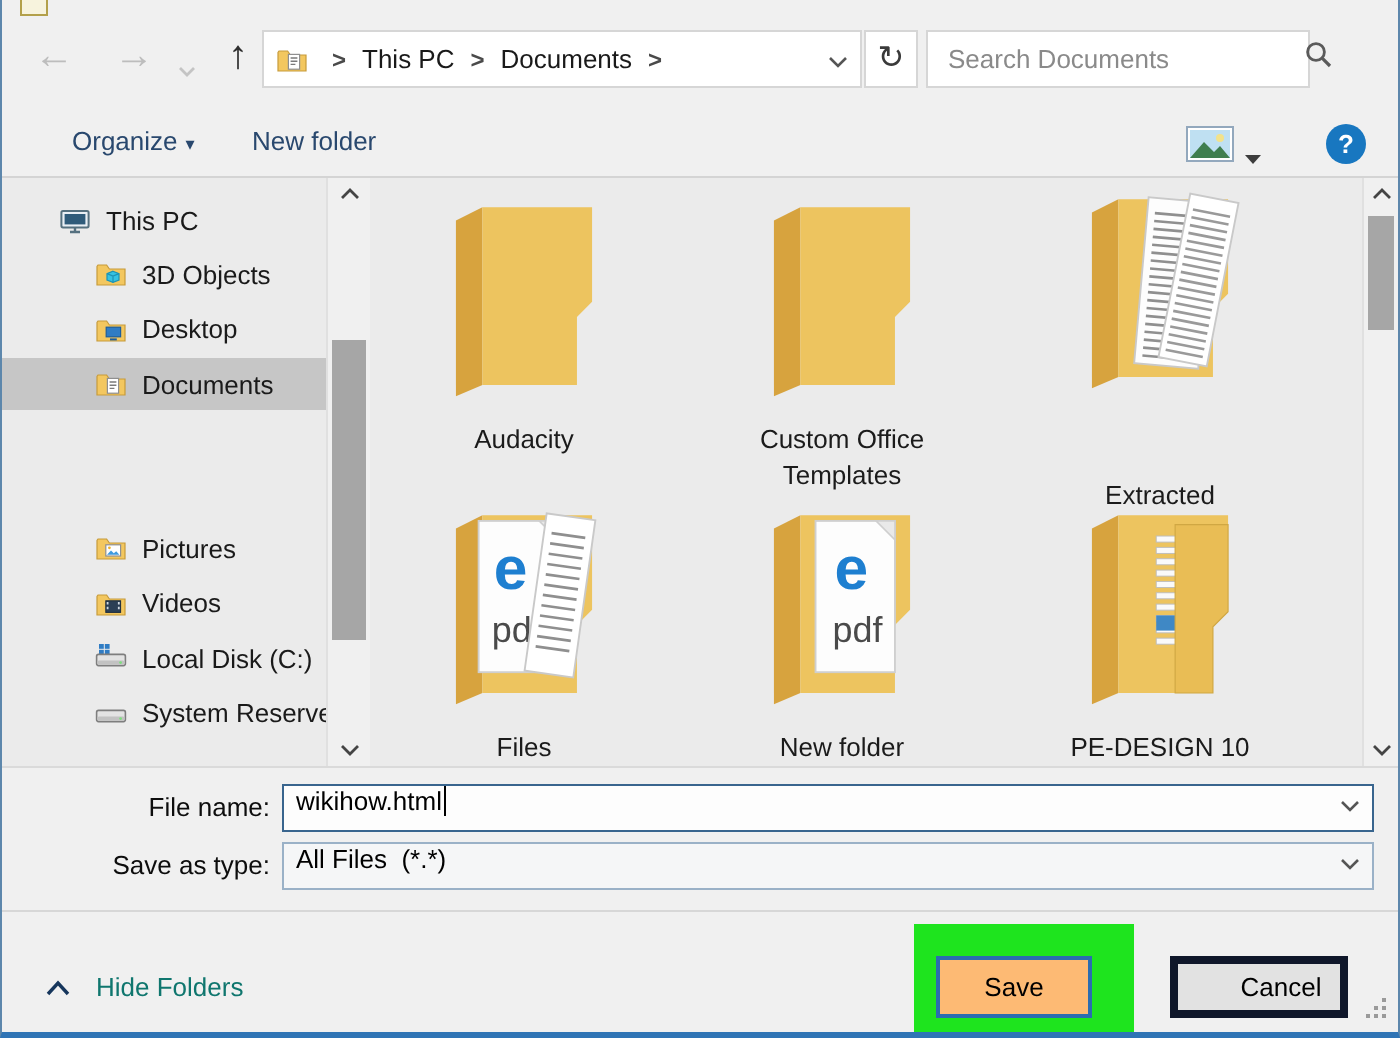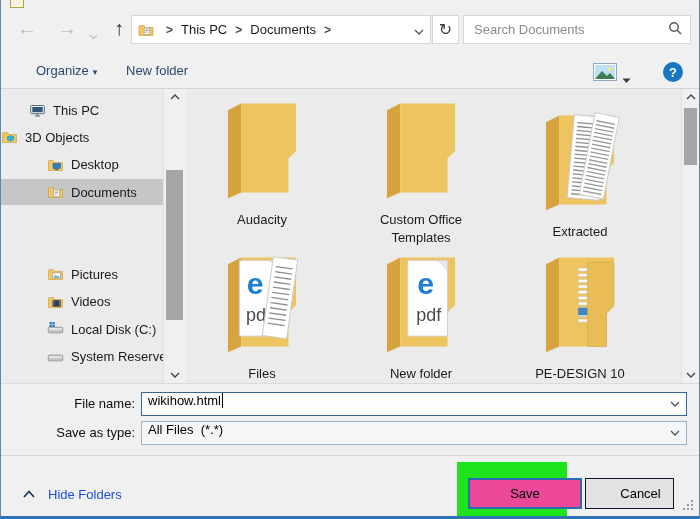--- a/index.html
+++ b/index.html
@@ -10,21 +10,21 @@
   #toolbar1{position:absolute;left:0;top:0;width:100%;height:57px;background:#f0f0f0;}
   .navbtn{position:absolute;top:14px;font-size:20px;line-height:28px;width:28px;text-align:center;}
   .disabled{color:#bdbdbd;}
   .enabled{color:#2f2f2f;}
   #partial-icon{position:absolute;left:9px;top:0;width:14px;height:8px;border:1px solid #b3a04a;border-top:none;background:#f7f3dd;}
   #breadcrumb-bar{position:absolute;left:130px;top:15px;width:300px;height:29px;background:#fff;border:1px solid #d6d6d6;display:flex;align-items:center;padding:0 6px;}
   .crumb-sep{color:#4a4a4a;font-size:12px;margin:0 8px;font-weight:bold;}
   .crumb{font-size:13px;color:#1a1a1a;}
   #breadcrumb-chevron{margin-left:auto;}
   #refresh-btn{position:absolute;left:431px;top:15px;width:27px;height:29px;background:#fff;border:1px solid #d6d6d6;text-align:center;font-size:16px;line-height:27px;color:#3a3a3a;}
-  #search-box{position:absolute;left:462px;top:15px;width:228px;height:29px;background:#fff;border:1px solid #d6d6d6;display:flex;align-items:center;padding:0 8px;}
+  #search-box{position:absolute;left:462px;top:15px;width:192px;height:29px;background:#fff;border:1px solid #d6d6d6;display:flex;align-items:center;padding:0 8px;}
   #search-input{flex:1;border:none;outline:none;font-size:13px;color:#333;background:transparent;}
   #search-input::placeholder{color:#8a8a8a;}
   
   #commandbar{position:absolute;left:0;top:57px;width:100%;height:32px;background:#f0f0f0;border-bottom:1px solid #d4d4d4;}
   .cmd{position:absolute;top:6px;font-size:13px;color:#29486e;margin-left:11px;}
   #organize-btn{left:24px;}
   #newfolder-btn{left:114px;}
   .caret{font-size:9px;color:#29486e;margin-left:4px;}
   #view-btn{position:absolute;left:592px;top:6px;}
   #view-caret{position:absolute;left:621px;top:13px;}
@@ -49,25 +49,25 @@
   #fields{position:absolute;left:0;top:383px;width:100%;height:72px;background:#f0f0f0;border-top:1px solid #dadada;}
   .field-label{position:absolute;left:0;width:134px;text-align:right;font-size:13px;color:#0d0d0d;}
   .field-box{position:absolute;left:140px;width:546px;height:24px;background:#fdfdfd;display:flex;align-items:flex-start;padding:0 6px;}
   #filename-box{top:8px;border:1px solid #39658e;}
   #savetype-box{top:37px;border:1px solid #9ab1c7;background:#f5f6f7;}
   .field-text{font-size:13px;color:#000;white-space:pre;}
   #caret-bar{display:inline-block;width:1px;height:15px;background:#000;margin-left:1px;vertical-align:middle;}
   .box-chevron{margin-left:auto;}
   
   #footer{position:absolute;left:0;top:455px;width:100%;height:64px;background:#f0f0f0;border-top:1px solid #d7d7d7;}
-  #hide-folders{position:absolute;left:22px;top:30px;display:flex;align-items:center;font-size:13px;color:#1d4ed8;}
+  #hide-folders{position:absolute;left:22px;top:30px;display:flex;align-items:flex-start;font-size:13px;color:#0f766e;}
   #hide-folders .s-icon{width:14px;margin-right:7px;}
   #save-highlight{position:absolute;left:456px;top:6px;width:110px;height:58px;background:#1ee41e;}
-  #save-btn{position:absolute;left:467px;top:22px;width:114px;height:31px;background:#ec4899;border:2px solid #2b6cb0;font-size:13px;color:#000;display:flex;align-items:center;justify-content:center;}
-  #cancel-btn{position:absolute;left:584px;top:22px;width:89px;height:31px;background:#e2e2e2;border:1px solid #0f172a;font-size:13px;color:#000;display:flex;align-items:center;justify-content:center;padding-left:22px;}
+  #save-btn{position:absolute;left:467px;top:22px;width:78px;height:31px;background:#fdba74;border:2px solid #2b6cb0;font-size:13px;color:#000;display:flex;align-items:center;justify-content:center;}
+  #cancel-btn{position:absolute;left:584px;top:22px;width:89px;height:31px;background:#e2e2e2;border:4px solid #0f172a;font-size:13px;color:#000;display:flex;align-items:center;justify-content:center;padding-left:22px;}
   #resize-grip{position:absolute;right:5px;bottom:4px;}
 </style>
 </head>
 <body>
 
 <div id="window">
 
   <div id="toolbar1">
     <div id="partial-icon"></div>
     <span class="navbtn disabled" style="left:12px">←</span>
@@ -138,21 +138,21 @@
   <div id="content">
     <div id="sidebar">
         <div class="side-item" style="top: 8px; padding-left: 28px;">
           <span class="s-icon"><svg width="17" height="16" viewBox="0 0 16 16">
               <rect x="1.2" y="3.5" width="13.6" height="8.2" rx="0.8" fill="#e8eef4" stroke="#55707f" stroke-width="1"></rect>
               <rect x="2.8" y="5" width="10.4" height="5.2" fill="#2f5b7a"></rect>
               <path d="M5.5,14 h5 M8,11.8 v2" stroke="#55707f" stroke-width="1.2" fill="none"></path>
             </svg></span>
           <span class="s-label">This PC</span>
         </div>
-        <div class="side-item" style="top: 35.4px; ">
+        <div class="side-item" style="top: 35.4px; padding-left: 46px;">
           <span class="s-icon"><svg width="17" height="16" viewBox="0 0 16 16">
               <path d="M1,4.2 L1,13.5 L15,13.5 L15,5.5 L7.2,5.5 L5.8,3.5 L1.5,3.5 Z" fill="#f3c75f" stroke="#c79b3b" stroke-width="0.6"></path>
               <polygon points="9,6.6 12,7.8 12,11 9,12.2 6,11 6,7.8" fill="#36c3e2" stroke="#1d93b5" stroke-width="0.6"></polygon>
               <path d="M6,7.8 L9,9 L12,7.8 M9,9 V12.2" stroke="#1d93b5" stroke-width="0.6" fill="none"></path>
             </svg></span>
           <span class="s-label">3D Objects</span>
         </div>
         <div class="side-item" style="top: 62.8px; padding-left: 46px;">
           <span class="s-icon"><svg width="17" height="16" viewBox="0 0 16 16">
               <path d="M1,4.2 L1,13.5 L15,13.5 L15,5.5 L7.2,5.5 L5.8,3.5 L1.5,3.5 Z" fill="#f3c75f" stroke="#c79b3b" stroke-width="0.6"></path>
@@ -236,21 +236,21 @@
         </div>
         <div class="tile" style="left: 345px; top: 8px;">
           <div class="tile-icon">
             <svg width="100" height="104" viewBox="0 0 100 110">
               <polygon points="14,14 28,7 28,101 14,107" fill="#d7a33e"></polygon>
               <path d="M28,7 h58 v50 l-8,8 v36 h-50 z" fill="#edc45f"></path>
             </svg>
           </div>
           <div class="tile-label">Custom Office Templates</div>
         </div>
-        <div class="tile" style="left: 504px; top: 20px;">
+        <div class="tile" style="left: 504px; top: 4px; gap: 32px;">
           <div class="tile-icon">
             <svg width="100" height="104" viewBox="0 0 100 110">
               <polygon points="14,14 28,7 28,101 14,107" fill="#d7a33e"></polygon>
               <path d="M28,7 h58 v50 l-8,8 v36 h-50 z" fill="#edc45f"></path>
               <g transform="translate(44,6) rotate(5)">
                 <rect width="34" height="88" fill="#fdfdfd" stroke="#c9c9c9"></rect>
                 <line x1="4" y1="8" x2="30" y2="8" stroke="#8f8f8f" stroke-width="1.4"></line>
                 <line x1="4" y1="12.2" x2="30" y2="12.2" stroke="#8f8f8f" stroke-width="1.4"></line>
                 <line x1="4" y1="16.4" x2="30" y2="16.4" stroke="#8f8f8f" stroke-width="1.4"></line>
                 <line x1="4" y1="20.6" x2="30" y2="20.6" stroke="#8f8f8f" stroke-width="1.4"></line>

